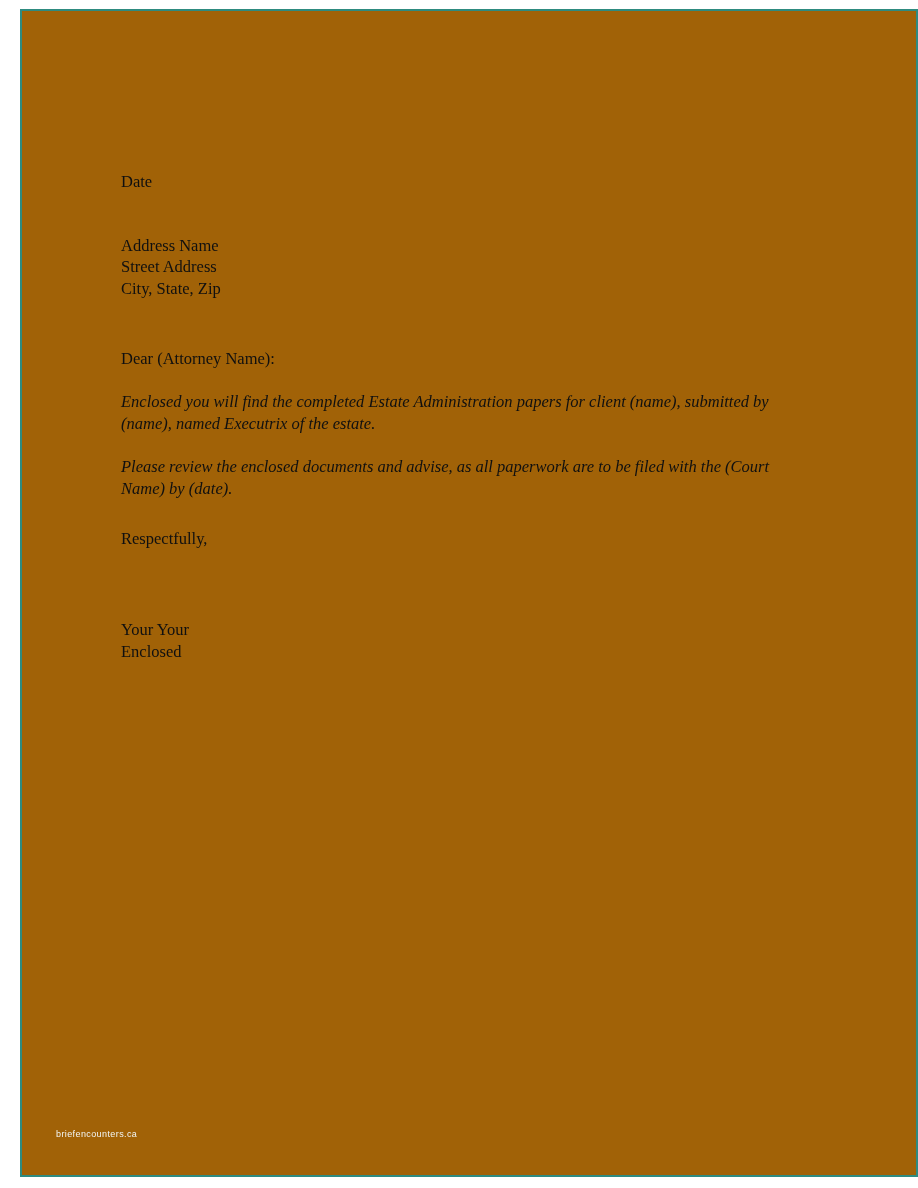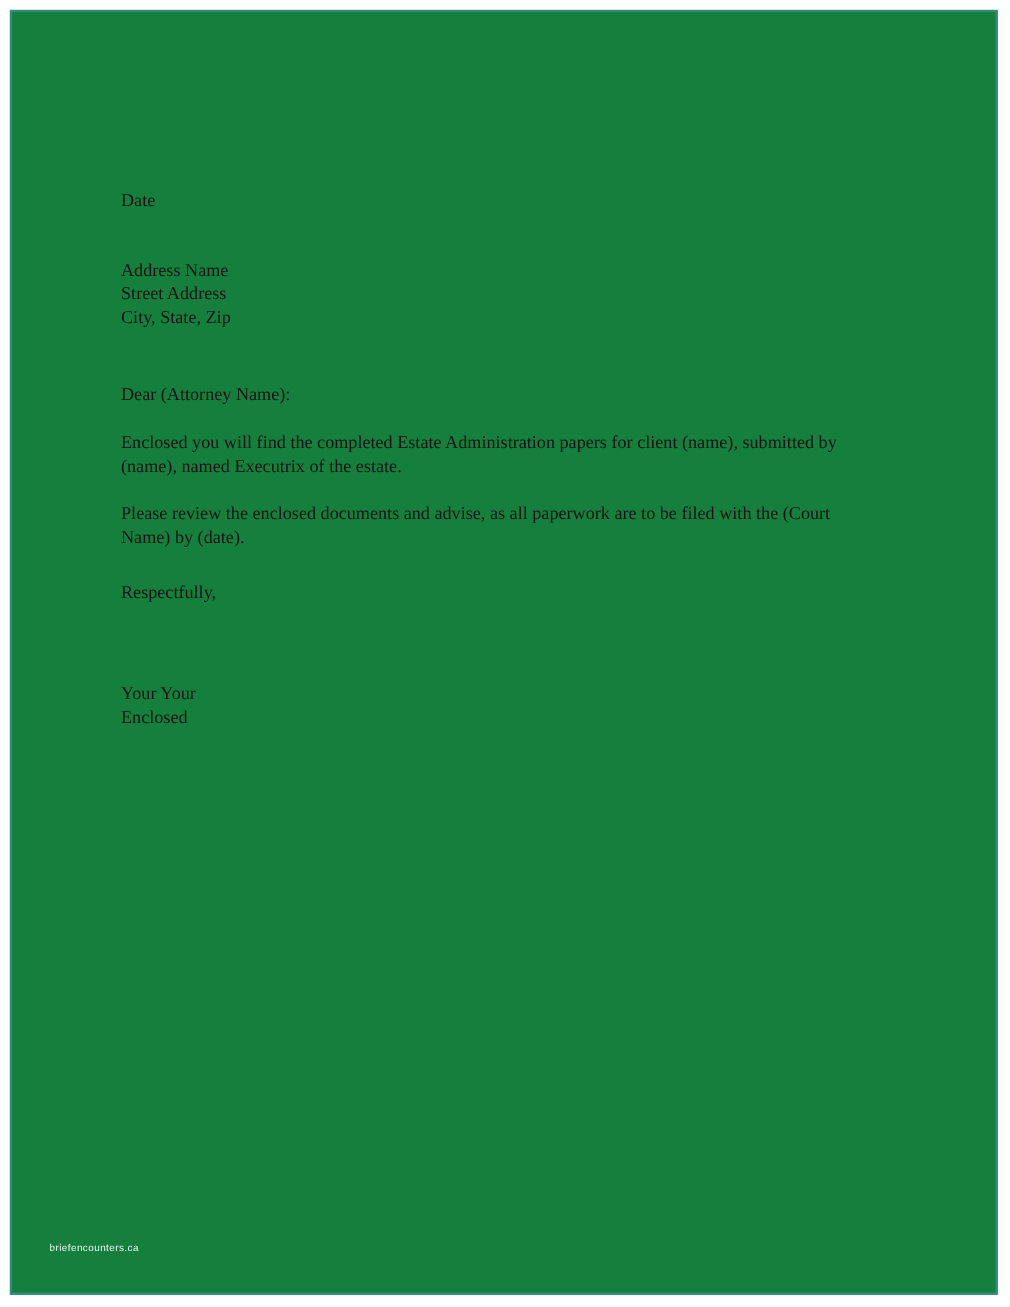--- a/index.html
+++ b/index.html
@@ -8,26 +8,26 @@
     background: #ffffff;
   }
   body {
     width: 918px;
     height: 1188px;
     font-family: "Liberation Serif", serif;
     overflow: hidden;
   }
   .page-frame {
     position: absolute;
-    left: 9px;
+    left: 20px;
     top: 9px;
     width: 898px;
     height: 1168px;
     border: 2px solid #2e8b80;
-    background: #15803d;
+    background: #a16207;
     box-sizing: border-box;
   }
   .letter-body {
     position: absolute;
     left: 99px;
     top: 160px;
     width: 700px;
   }
   .line {
     font-size: 16.5px;
@@ -40,20 +40,21 @@
   }
   .spacer-sm      { height: 21px; }
   .spacer-md      { height: 28px; }
   .spacer-lg      { height: 42px; }
   .spacer-xl      { height: 70px; }
   .para {
     font-size: 16.5px;
     line-height: 22px;
     color: #101010;
     width: 690px;
+    font-style: italic;
   }
   .watermark {
     position: absolute;
     left: 34px;
     bottom: 36px;
     font-family: "Liberation Sans", sans-serif;
     font-size: 9px;
     letter-spacing: 0.4px;
     color: #f2f6f5;
     user-select: none;

